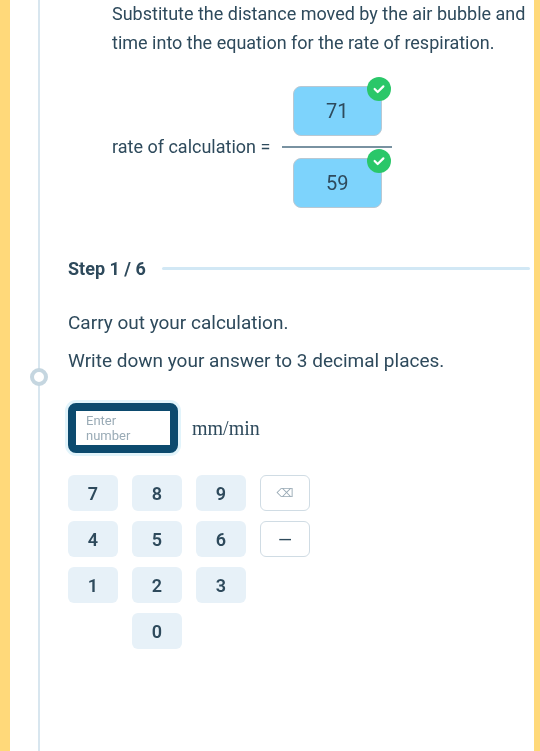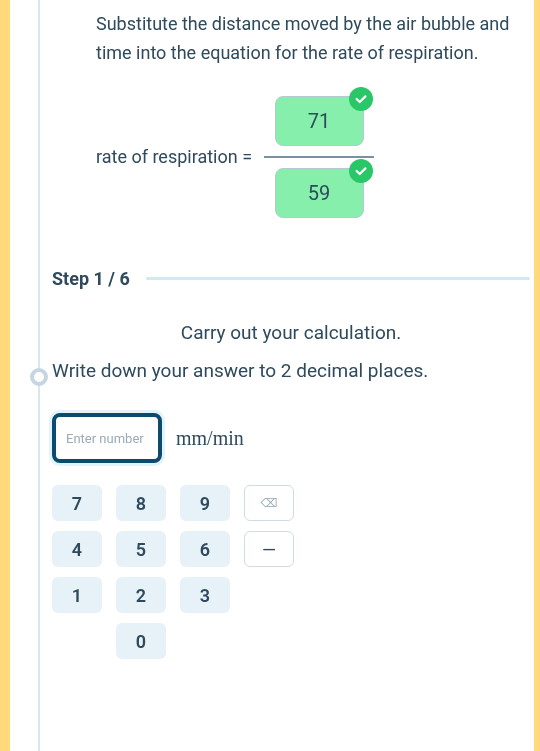--- a/index.html
+++ b/index.html
@@ -36,24 +36,23 @@
       left: 30px;
       top: 368px;
       width: 18px;
       height: 18px;
       border-radius: 50%;
       background: #fff;
       border: 4px solid #c5d6e0;
     }
     .content {
       position: absolute;
-      left: 52px;
+      left: 68px;
       top: 0;
       right: 10px;
-      padding-top: 10px;
     }
     .step4-prompt {
       font-size: 18px;
       color: #2e4a5c;
       line-height: 1.6;
       margin-left: 44px;
       margin-bottom: 28px;
     }
     .equation-row {
       display: flex;
@@ -70,21 +69,21 @@
       display: flex;
       flex-direction: column;
       align-items: center;
     }
     .answer-box {
       position: relative;
       width: 89px;
       height: 50px;
       border: 1.5px solid #b8c8d3;
       border-radius: 8px;
-      background: #86efac;
+      background: #7dd3fc;
       display: flex;
       align-items: center;
       justify-content: center;
       font-size: 20px;
       color: #2e4a5c;
     }
     .check-badge {
       position: absolute;
       top: -10px;
       right: -10px;
@@ -122,37 +121,36 @@
       flex: 1;
       height: 3px;
       background: #d2e8f5;
       border-radius: 2px;
     }
     .step5-prompt {
       font-size: 19px;
       color: #2e4a5c;
       line-height: 1.7;
       margin-bottom: 6px;
-      text-align: center;
     }
     .step5-prompt2 {
       font-size: 19px;
       color: #2e4a5c;
       line-height: 1.7;
       margin-bottom: 26px;
     }
     .input-row {
       display: flex;
       align-items: center;
       margin-bottom: 22px;
     }
     .answer-input {
       width: 110px;
       height: 50px;
-      border: 4px solid #0c4a6e;
+      border: 8px solid #0c4a6e;
       border-radius: 8px;
       background: #fff;
       padding: 0 10px;
       font-size: 13px;
       color: #9aabb6;
       display: flex;
       align-items: center;
       box-shadow: 0 0 0 3px rgba(141,212,240,0.25);
     }
     .unit {
@@ -211,21 +209,21 @@
 <div class="left-bar"></div>
 <div class="right-bar"></div>
 <div class="timeline"></div>
 <div class="step-marker"></div>
 
 <div class="content">
 
   <div class="step4-prompt">Substitute the distance moved by the air bubble and time into the equation for the rate of respiration.</div>
 
   <div class="equation-row">
-    <div class="eq-label">rate of respiration =</div>
+    <div class="eq-label">rate of calculation =</div>
     <div class="fraction">
       <div class="answer-box">
         <span>71</span>
         <div class="check-badge">
           <svg viewBox="0 0 16 16">
               <path d="M3 8 L6.5 11.5 L13 5" stroke="#fff" stroke-width="2.5" fill="none" stroke-linecap="round" stroke-linejoin="round"></path>
             </svg>
         </div>
       </div>
       <div class="frac-line"></div>
@@ -239,21 +237,21 @@
       </div>
     </div>
   </div>
 
   <div class="step-header">
     <div class="step-label">Step 1 / 6</div>
     <div class="step-line"></div>
   </div>
 
   <div class="step5-prompt">Carry out your calculation.</div>
-  <div class="step5-prompt2">Write down your answer to 2 decimal places.</div>
+  <div class="step5-prompt2">Write down your answer to 3 decimal places.</div>
 
   <div class="input-row">
     <div class="answer-input">
       <span>Enter number</span>
     </div>
     <div class="unit">mm/min</div>
   </div>
 
   <div class="keypad">
     <div class="keypad-row">

